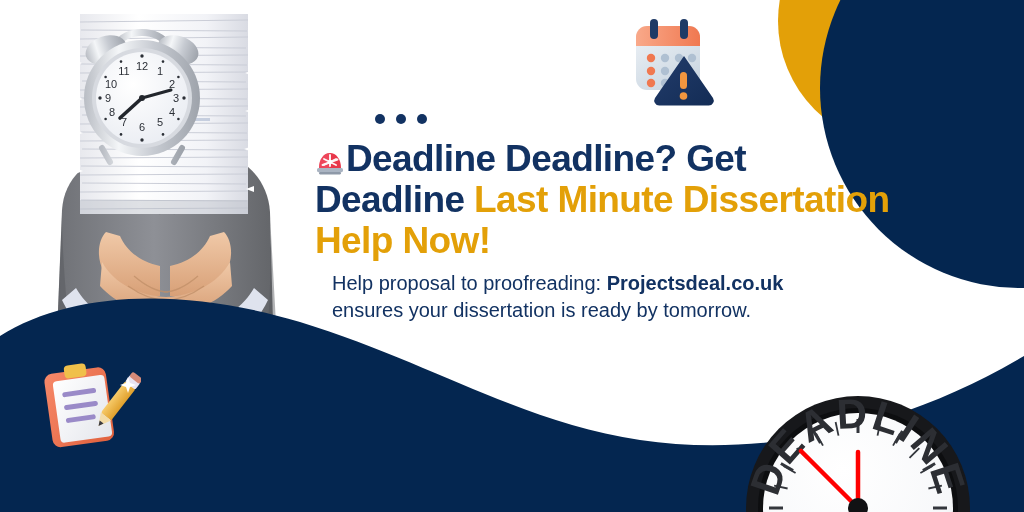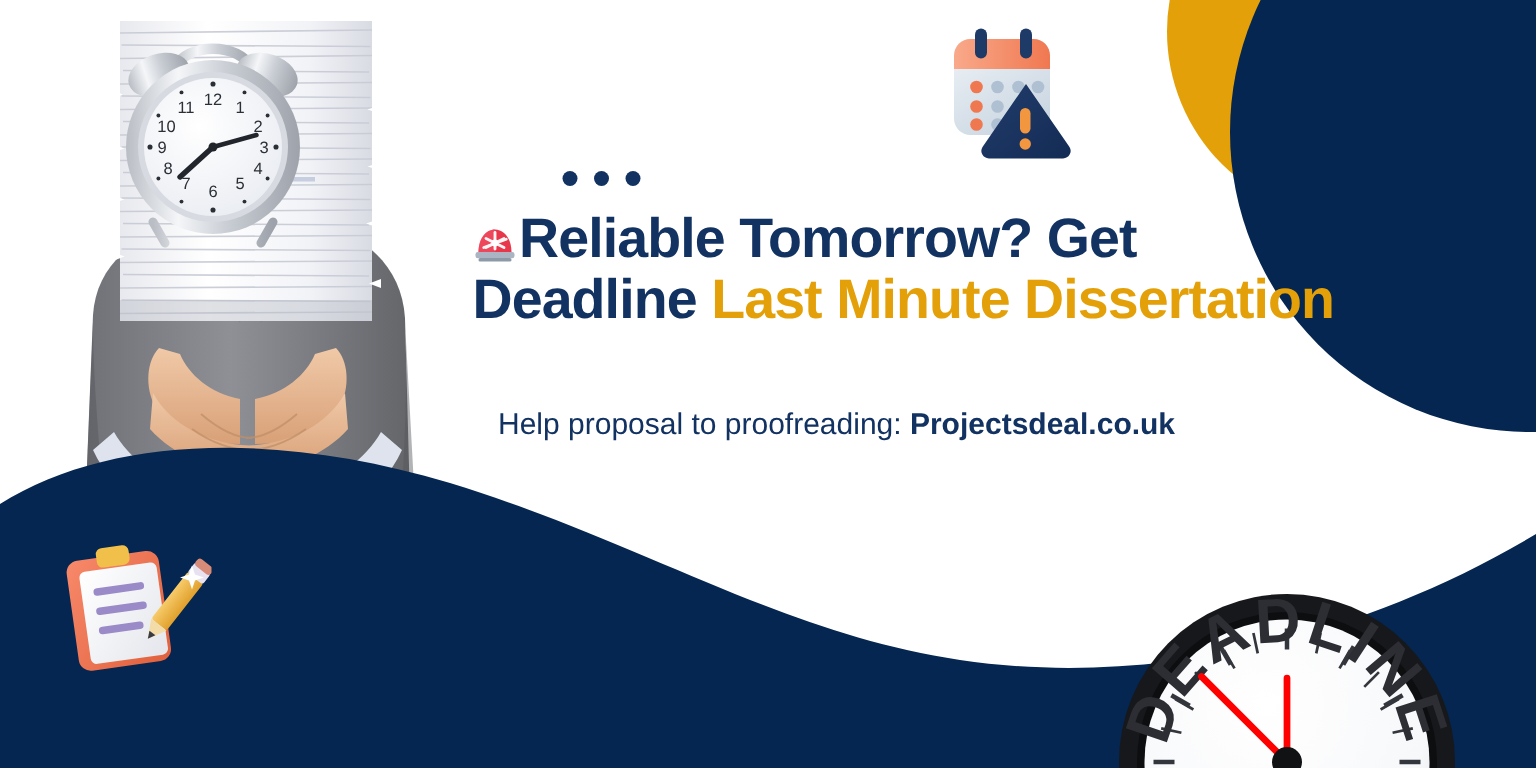--- a/index.html
+++ b/index.html
@@ -361,22 +361,24 @@
         <path d="M4 21 C4 12 9 6 15 6 L15 21 Z" fill="#F2536A" opacity="0.55"></path>
         <g stroke="#ffffff" stroke-width="1.9" stroke-linecap="round" opacity="0.95">
           <line x1="15" y1="8" x2="15" y2="19"></line>
           <line x1="9" y1="12" x2="21" y2="18"></line>
           <line x1="21" y1="12" x2="9" y2="18"></line>
           <line x1="7.5" y1="18" x2="22.5" y2="12.5"></line>
         </g>
         <circle cx="15" cy="15" r="2.3" fill="#ffffff"></circle>
         <rect x="2" y="21" width="26" height="4.2" rx="1.6" fill="#AAB4C2"></rect>
         <rect x="4" y="25" width="22" height="2.4" rx="1.1" fill="#8E99A8"></rect>
-      </svg><span>Reliable Tomorrow? Get</span>
+      </svg><span>Deadline Deadline? Get</span>
     </span><br>
     <span>Deadline </span><span class="gold">Last Minute Dissertation</span><br>
+    <span class="gold">Help Now!</span>
   </div>
 
   <div class="layer" id="subtext">
     <span>Help proposal to proofreading: </span><b>Projectsdeal.co.uk</b><br>
+    <span>ensures your dissertation is ready by tomorrow.</span>
   </div>
 
 </div>
 
 </body></html>

